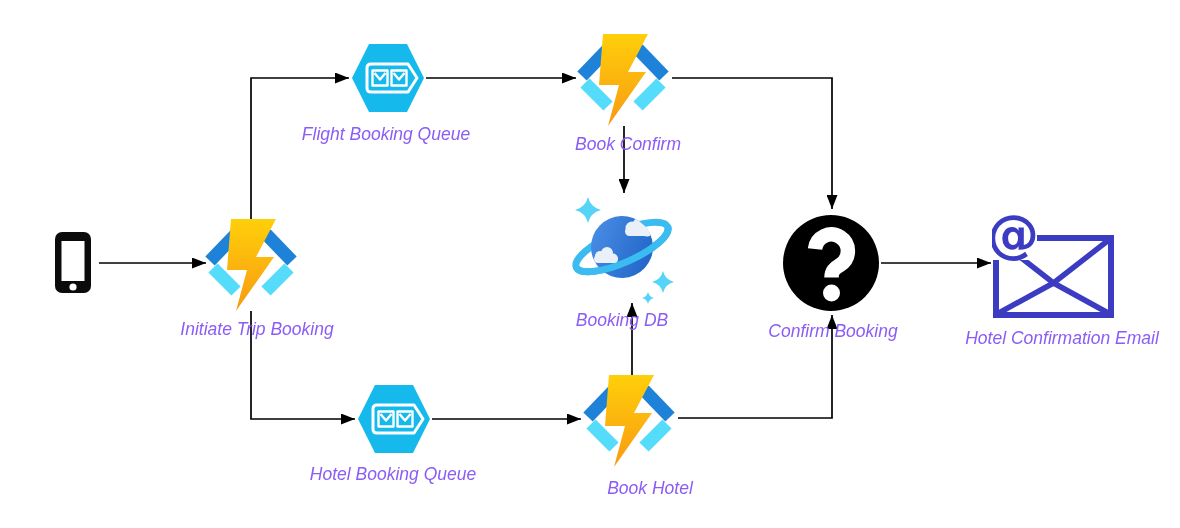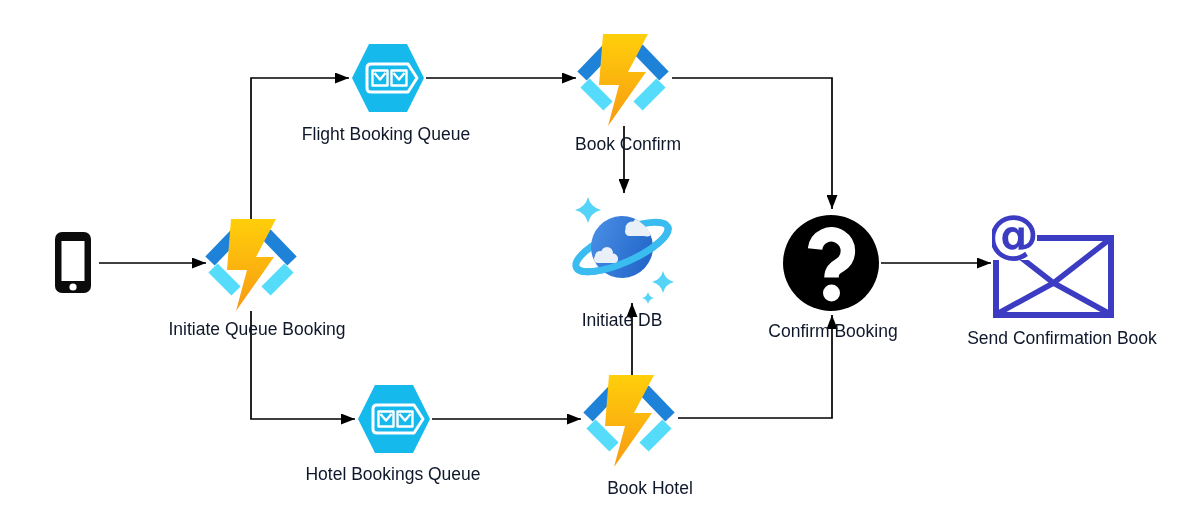--- a/index.html
+++ b/index.html
@@ -1,21 +1,21 @@
 <!DOCTYPE html>
 <html><head>
 <meta charset="utf-8">
 <style>
   html,body{margin:0;padding:0;background:#fff;}
   .canvas{position:relative;width:1180px;height:528px;background:#ffffff;overflow:hidden;
           font-family:"Liberation Sans",sans-serif;}
   .edges{position:absolute;left:0;top:0;}
   .node{position:absolute;}
   .lbl{position:absolute;transform:translateX(-50%);font-size:17.5px;line-height:1.15;
-       color:#0f172a;white-space:nowrap;}
+       color:#8b5cf6;white-space:nowrap;font-style:italic;}
 </style>
 </head>
 <body>
 
 <div class="canvas">
 
   <svg width="0" height="0" style="position:absolute" aria-hidden="true">
     <defs>
       <linearGradient id="boltGrad" x1="0" y1="0" x2="0" y2="1">
         <stop offset="0" stop-color="#FFCF0A"></stop>
@@ -56,21 +56,21 @@
 
   <div class="node" style="left:202px;top:219px">
     <svg width="98" height="92" viewBox="0 0 98 92">
       <path d="M34 15 L8 42" stroke="#1E82D8" stroke-width="13"></path>
       <path d="M11 49 L34 72" stroke="#54DCFA" stroke-width="13"></path>
       <path d="M64 15 L90 42" stroke="#1E82D8" stroke-width="13"></path>
       <path d="M87 49 L64 72" stroke="#54DCFA" stroke-width="13"></path>
       <polygon points="29,0 74,0 54,38 72,38 34,92 45,51 25,51" fill="url(#boltGrad)"></polygon>
     </svg>
   </div>
-  <div class="lbl" style="left:257px;top:319px">Initiate Queue Booking</div>
+  <div class="lbl" style="left:257px;top:319px">Initiate Trip Booking</div>
 
   <div class="node" style="left:351px;top:43px">
     <svg width="74" height="70" viewBox="0 0 74 70">
       <polygon points="18,1 56,1 73,35 56,69 18,69 1,35" fill="#16B9EC"></polygon>
       <g stroke="#fff" fill="none" stroke-linejoin="round">
         <path d="M20 21 H57 L66 35 L57 49 H20 Q16 49 16 45 V25 Q16 21 20 21 Z" stroke-width="3"></path>
         <rect x="21.5" y="27.5" width="15" height="15" stroke-width="2.4"></rect>
         <polyline points="23.5,30 29,36.5 34.5,30" stroke-width="2.4"></polyline>
         <rect x="40.5" y="27.5" width="15" height="15" stroke-width="2.4"></rect>
         <polyline points="42.5,30 48,36.5 53.5,30" stroke-width="2.4"></polyline>
@@ -110,35 +110,35 @@
         <circle cx="34" cy="62" r="5"></circle>
           <circle cx="41" cy="59" r="6"></circle>
           <circle cx="47" cy="64" r="4.5"></circle>
         <rect x="28" y="61" width="24" height="8" rx="4"></rect>
       </g>
       <path d="M22 3 Q24.6 13.4 35 16 Q24.6 18.6 22 29 Q19.4 18.6 9 16 Q19.4 13.4 22 3 Z" fill="#55D4F8"></path>
       <path d="M97 77 Q99.2 85.8 108 88 Q99.2 90.2 97 99 Q94.8 90.2 86 88 Q94.8 85.8 97 77 Z" fill="#55D4F8"></path>
       <path d="M82 98 Q83.2 102.8 88 104 Q83.2 105.2 82 110 Q80.8 105.2 76 104 Q80.8 102.8 82 98 Z" fill="#55D4F8"></path>
     </svg>
   </div>
-  <div class="lbl" style="left:622px;top:310px">Initiate DB</div>
+  <div class="lbl" style="left:622px;top:310px">Booking DB</div>
 
   <div class="node" style="left:357px;top:384px">
     <svg width="74" height="70" viewBox="0 0 74 70">
       <polygon points="18,1 56,1 73,35 56,69 18,69 1,35" fill="#16B9EC"></polygon>
       <g stroke="#fff" fill="none" stroke-linejoin="round">
         <path d="M20 21 H57 L66 35 L57 49 H20 Q16 49 16 45 V25 Q16 21 20 21 Z" stroke-width="3"></path>
         <rect x="21.5" y="27.5" width="15" height="15" stroke-width="2.4"></rect>
         <polyline points="23.5,30 29,36.5 34.5,30" stroke-width="2.4"></polyline>
         <rect x="40.5" y="27.5" width="15" height="15" stroke-width="2.4"></rect>
         <polyline points="42.5,30 48,36.5 53.5,30" stroke-width="2.4"></polyline>
       </g>
     </svg>
   </div>
-  <div class="lbl" style="left:393px;top:464px">Hotel Bookings Queue</div>
+  <div class="lbl" style="left:393px;top:464px">Hotel Booking Queue</div>
 
   <div class="node" style="left:580px;top:375px">
     <svg width="98" height="92" viewBox="0 0 98 92">
       <path d="M34 15 L8 42" stroke="#1E82D8" stroke-width="13"></path>
       <path d="M11 49 L34 72" stroke="#54DCFA" stroke-width="13"></path>
       <path d="M64 15 L90 42" stroke="#1E82D8" stroke-width="13"></path>
       <path d="M87 49 L64 72" stroke="#54DCFA" stroke-width="13"></path>
       <polygon points="29,0 74,0 54,38 72,38 34,92 45,51 25,51" fill="url(#boltGrad)"></polygon>
     </svg>
   </div>
@@ -156,15 +156,15 @@
   <div class="node" style="left:992px;top:208px">
     <svg width="122" height="112" viewBox="0 0 122 112">
       <g stroke="#3C3CC3" fill="none">
         <rect x="4" y="30" width="115" height="77" stroke-width="6"></rect>
         <path d="M5 31 L61.5 75 L118 31 M5 106 L61.5 75 L118 106" stroke-width="5.5"></path>
       </g>
       <rect x="0" y="0" width="45" height="52" fill="#ffffff"></rect>
       <text x="21" y="44" text-anchor="middle" font-size="52" font-weight="700" font-family="DejaVu Sans, sans-serif" fill="#3C3CC3">@</text>
     </svg>
   </div>
-  <div class="lbl" style="left:1062px;top:328px">Send Confirmation Book</div>
+  <div class="lbl" style="left:1062px;top:328px">Hotel Confirmation Email</div>
 
 </div>
 
 </body></html>

